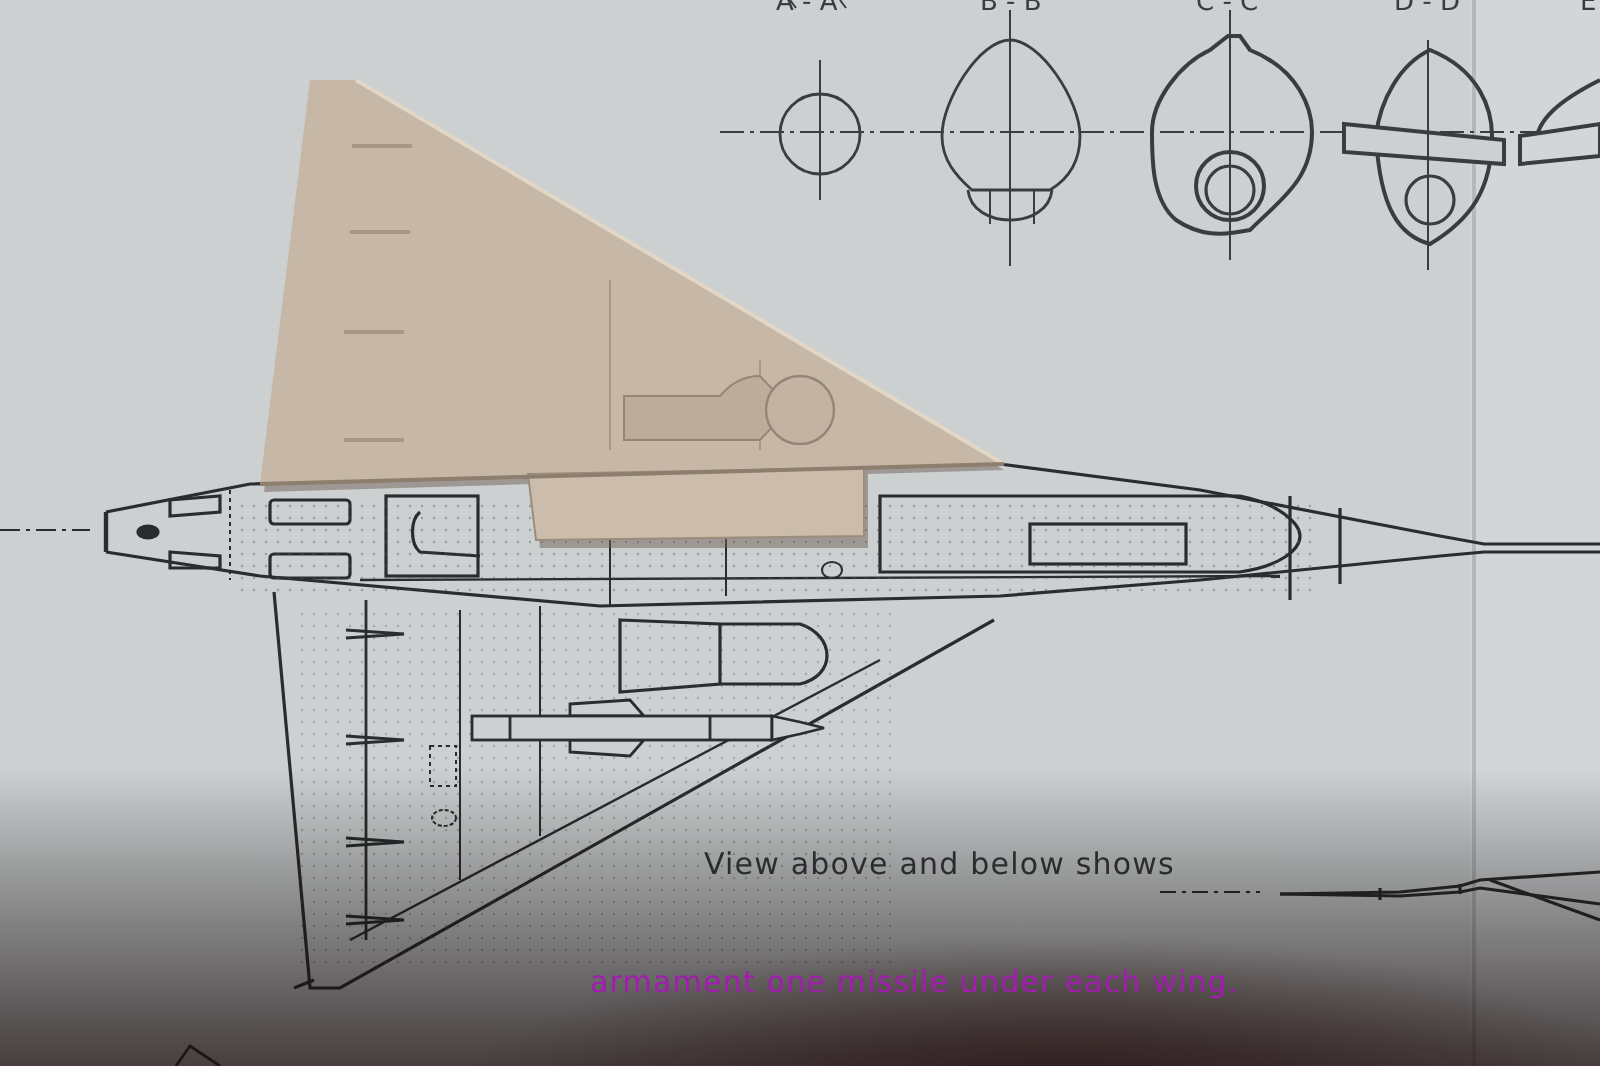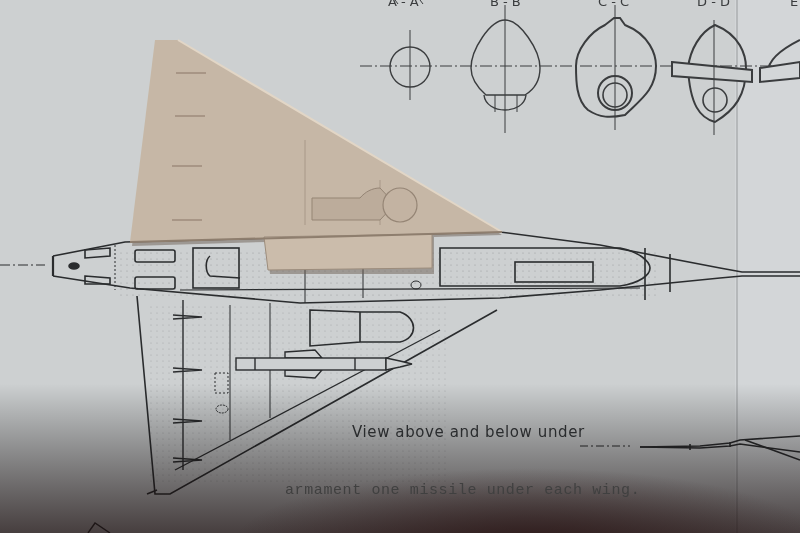--- a/index.html
+++ b/index.html
@@ -138,15 +138,15 @@
   <rect width="800" height="533" fill="url(#shade)"></rect>
   <rect x="200" y="380" width="600" height="160" fill="url(#blot)"></rect>
 </svg>
 
 <span class="sec" style="left:388px;">A - A</span>
 <span class="sec" style="left:490px;">B - B</span>
 <span class="sec" style="left:598px;">C - C</span>
 <span class="sec" style="left:697px;">D - D</span>
 <span class="sec" style="left:790px;">E</span>
 
-<div class="label" style="left:352px;top:423px;">View above and below under</div>
-<div class="label" style="left:285px;top:482px;color:#404040;font-family:Liberation Mono, monospace;">armament one missile under each wing.</div>
+<div class="label" style="left:352px;top:423px;">View above and below shows</div>
+<div class="label" style="left:295px;top:482px;color:#a21caf;">armament one missile under each wing.</div>
 </div>
 
 </body></html>

